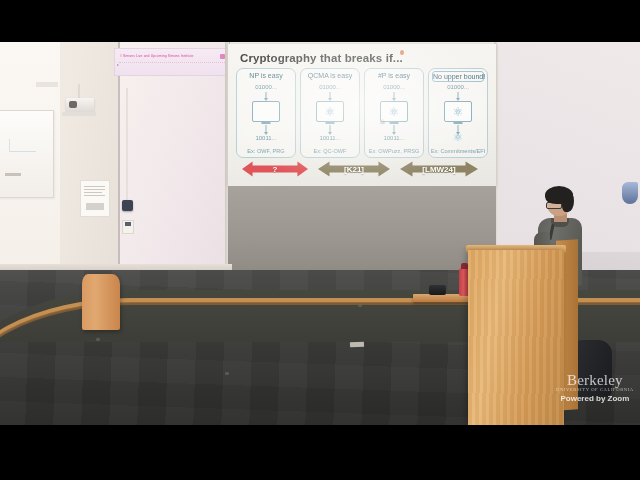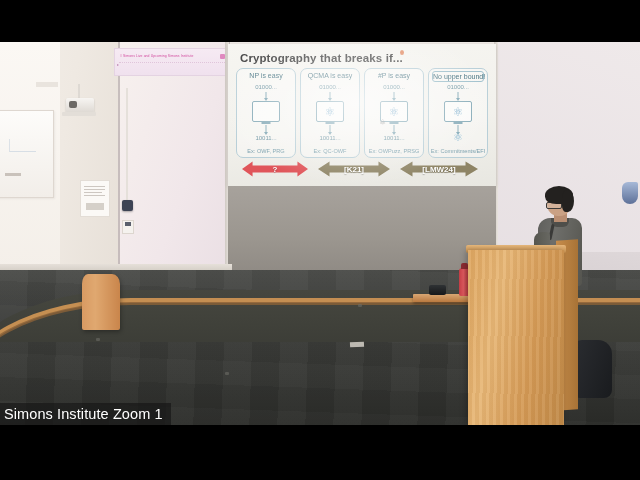--- a/index.html
+++ b/index.html
@@ -930,19 +930,23 @@
 
     <div class="podium-back"></div>
     <div class="laptop-screen">
       <div class="laptop-logo"></div>
     </div>
     <div class="podium-top"></div>
     <div class="podium"></div>
 
   </div>
 
-  <div class="label-chip">Simons Institute Zoom 1</div>
-
+
+  <div class="watermark">
+    <div class="wm-name">Berkeley</div>
+    <div class="wm-sub">UNIVERSITY OF CALIFORNIA</div>
+    <div class="wm-powered">Powered by Zoom</div>
+  </div>
 
   <div class="letterbox top"></div>
   <div class="letterbox bottom"></div>
 
 </div>
 
 </body></html>

